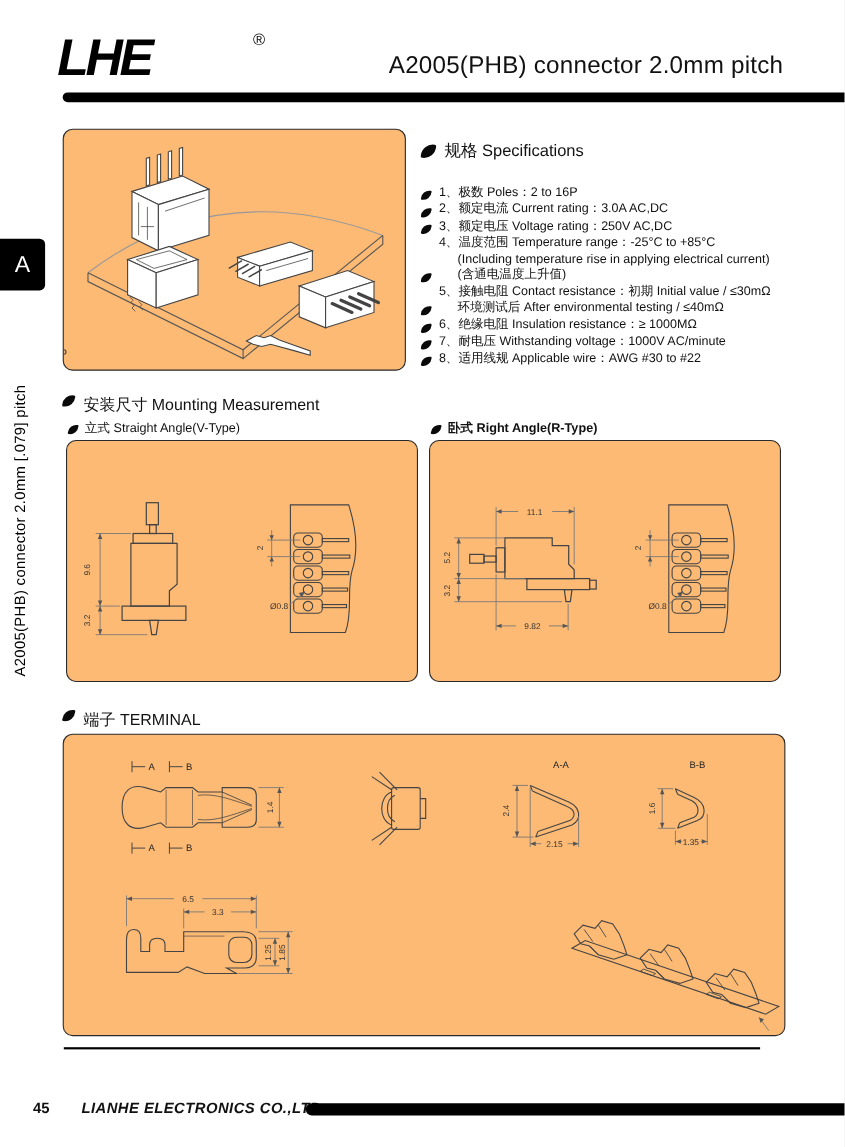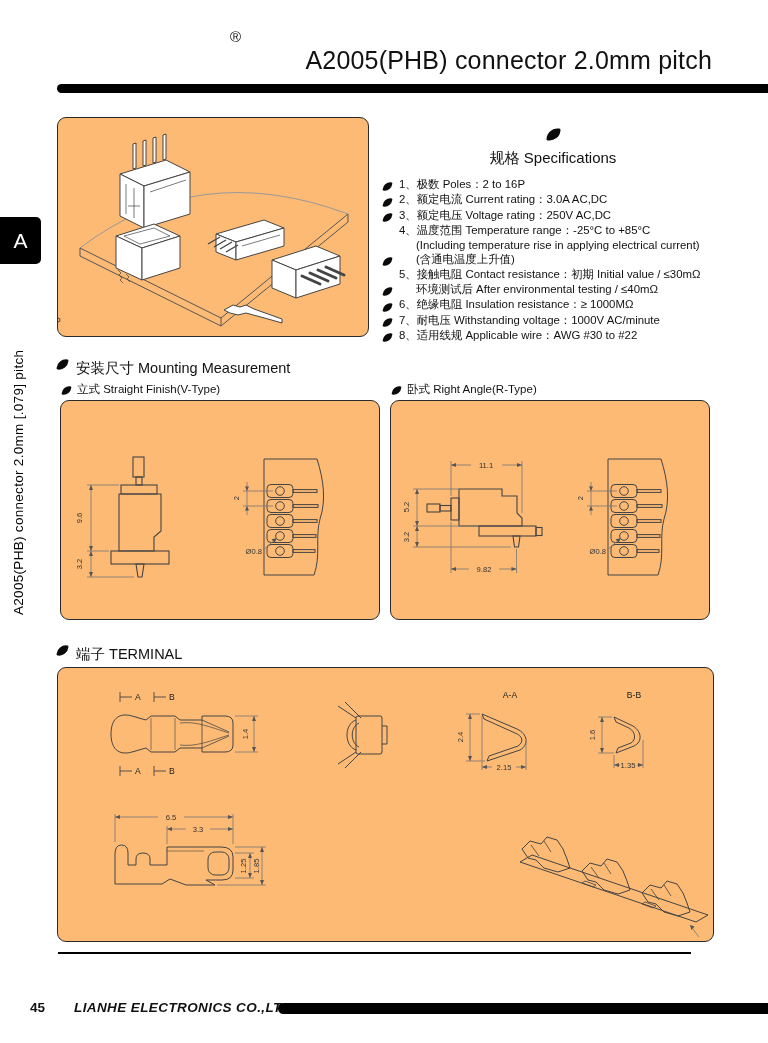--- a/index.html
+++ b/index.html
@@ -3,21 +3,21 @@
 <meta charset="utf-8">
 <style>
   html,body{margin:0;padding:0;background:#e8e8e8;}
   .page{position:relative;width:768px;height:1043px;background:#ffffff;margin:0 auto;
         font-family:"Liberation Sans",sans-serif;color:#111;overflow:hidden;}
 
   
   .logo{position:absolute;left:52px;top:24px;font-size:47px;font-weight:900;font-style:italic;
         letter-spacing:-3px;color:#000;}
   .reg{position:absolute;left:230px;top:28px;font-size:15px;font-weight:400;font-style:normal;}
-  .doc-title{position:absolute;right:56px;top:46px;font-size:25px;font-weight:500;letter-spacing:0.2px;}
+  .doc-title{position:absolute;right:56px;top:46px;font-size:22px;font-weight:500;letter-spacing:0.2px;}
   .header-bar{position:absolute;left:57px;right:0;top:84px;height:9px;background:#000;
               border-radius:5px 0 0 5px;}
 
   
   .side-tab{position:absolute;left:0;top:217px;width:41px;height:47px;background:#000;color:#fff;
             font-size:21px;display:flex;align-items:center;justify-content:center;
             border-radius:0 5px 5px 0;}
   .side-title{position:absolute;left:7px;top:352px;height:260px;width:22px;
               writing-mode:vertical-rl;transform:rotate(180deg);font-size:13.5px;letter-spacing:0.3px;
               display:flex;align-items:center;justify-content:center;white-space:nowrap;color:#000;}
@@ -36,21 +36,21 @@
   .box-r{left:390px;top:400px;width:318px;height:218px;}
   .box-t{left:57px;top:667px;width:655px;height:273px;}
 
   
   .spec-panel{position:absolute;left:383px;top:128px;width:340px;}
   .sec-head{display:flex;align-items:center;gap:8px;}
   .sec-head .t{font-size:15px;font-weight:500;}
   .spec-item{display:flex;gap:7px;margin:1px 0;align-items:flex-end;}
   .spec-text{font-size:11.4px;line-height:14.4px;}
   .spec-text .sub{padding-left:17px;}
-  .spec-panel .sec-head{margin-bottom:9px;flex-direction:column;}
+  .spec-panel .sec-head{margin-bottom:21px;}
 
   
   .head-abs{position:absolute;display:flex;gap:8px;}
   .head-abs .t{font-size:14.5px;font-weight:500;}
   .sub-abs{position:absolute;display:flex;align-items:center;gap:6px;}
   .sub-abs .t{font-size:11.5px;}
 
   
   svg{display:block;}
   svg text{font-family:"Liberation Sans",sans-serif;font-size:8px;fill:#222;}
@@ -69,20 +69,21 @@
   .company{position:absolute;left:74px;top:1000px;font-size:13.5px;font-weight:700;font-style:italic;
            letter-spacing:0.4px;}
   .footer-bar{position:absolute;left:278px;top:1003px;right:0;height:11px;background:#000;
               border-radius:6px 0 0 6px;}
 </style>
 </head>
 <body>
 
 <div class="page">
 
+  <div class="logo">LHE</div>
   <div class="reg">®</div>
   <div class="doc-title">A2005(PHB) connector 2.0mm pitch</div>
   <div class="header-bar"></div>
 
   <div class="side-tab">A</div>
   <div class="side-title">A2005(PHB) connector 2.0mm [.079] pitch</div>
 
   <div class="draw-box iso-box">
     <svg viewBox="0 0 306 214" width="306" height="214">
       <g stroke="#999" fill="none" stroke-width="1">
@@ -188,23 +189,23 @@
         </div>
     </div>
   </div>
 
   <div class="head-abs" style="left:57px;top:359px;">
     <span class="leaf leaf-md"></span>
     <span class="t">安装尺寸 Mounting Measurement</span>
   </div>
   <div class="sub-abs" style="left:62px;top:382px;">
     <span class="leaf leaf-sm"></span>
-    <span class="t">立式 Straight Finish(V-Type)</span>
-  </div>
-  <div class="sub-abs" style="left:392px;top:382px;">
+    <span class="t">立式 Straight Angle(V-Type)</span>
+  </div>
+  <div class="sub-abs" style="left:392px;top:382px;font-weight:bold;">
     <span class="leaf leaf-sm"></span>
     <span class="t">卧式 Right Angle(R-Type)</span>
   </div>
 
   <div class="draw-box box-v">
     <svg viewBox="0 0 318 218" width="318" height="218">
 
       <g stroke="#444" fill="none" stroke-width="1.1">
         <rect x="72" y="56" width="11" height="20"></rect>
         <rect x="75" y="76" width="6" height="8"></rect>

